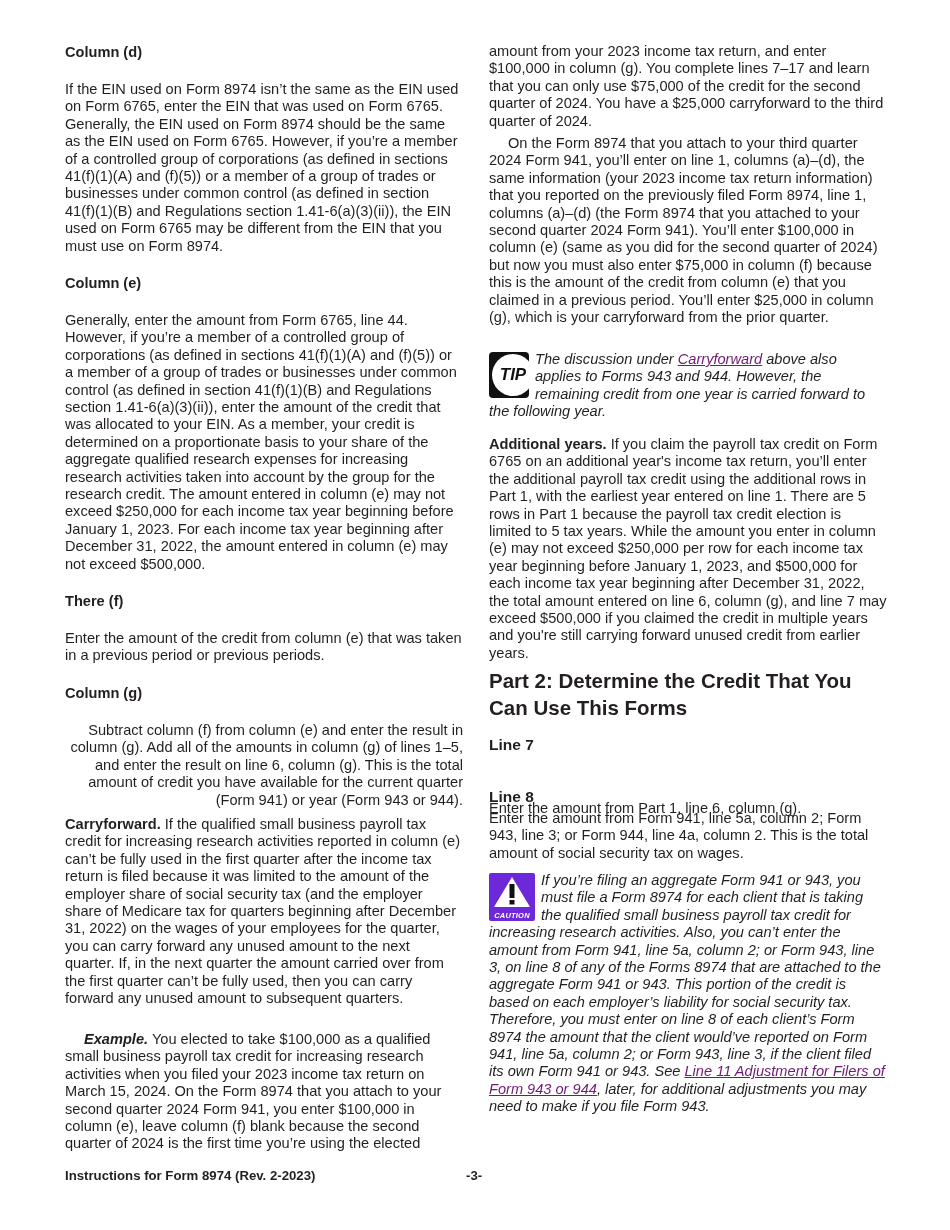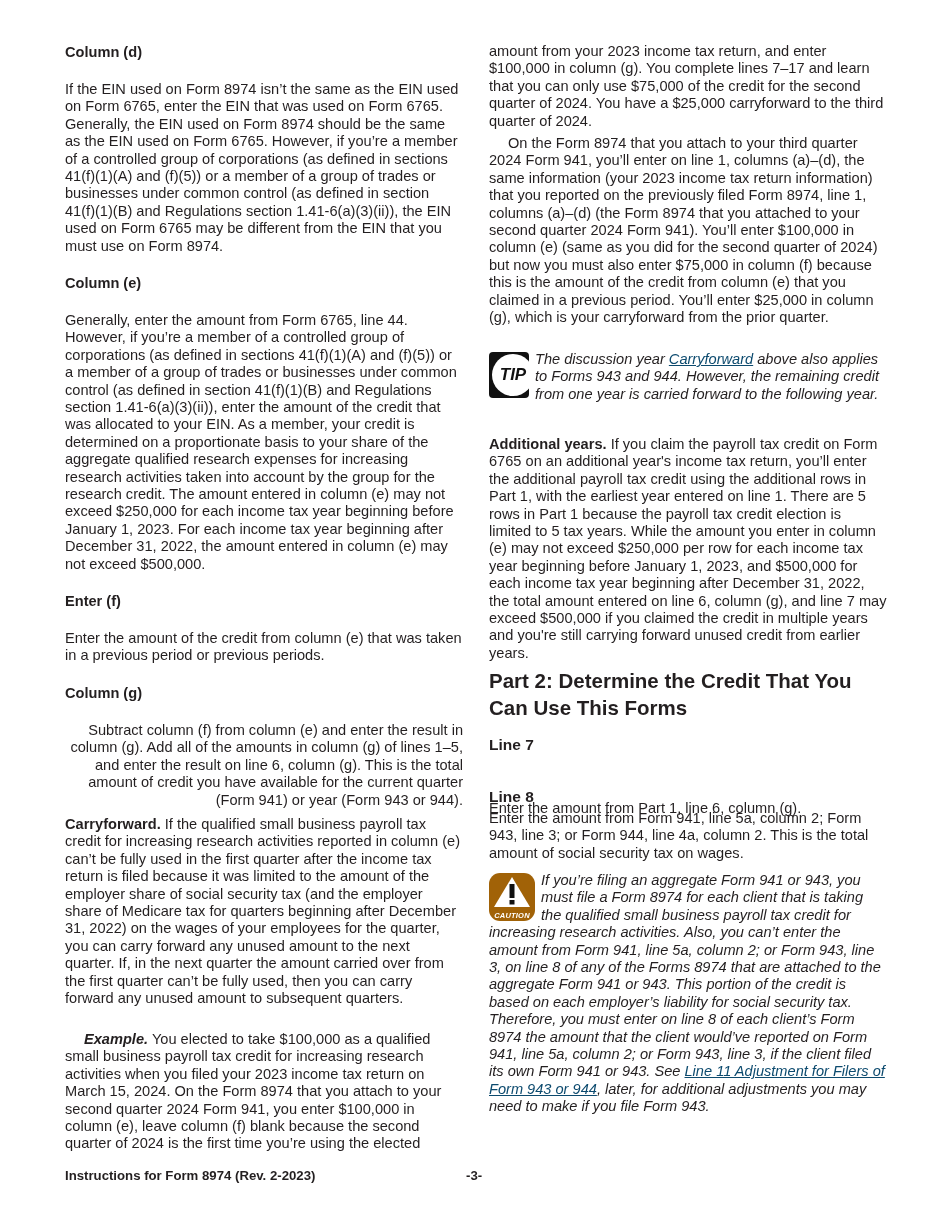--- a/index.html
+++ b/index.html
@@ -12,72 +12,72 @@
   .col-right { left: 489px; width: 398px; }
   p { margin: 0; font-size: 14.6px; line-height: 17.4px; }
   .h3 { position: absolute; font-weight: bold; font-size: 14.6px; line-height: 17.4px; }
   .blk { position: absolute; left: 0; width: 100%; }
   .indent { text-indent: 19px; }
   .runin { font-weight: bold; }
   .runin-ital { font-weight: bold; font-style: italic; }
   .h2 { position: absolute; left: 0; font-weight: bold; font-size: 20.5px; line-height: 26.5px; width: 400px; }
   .h4 { position: absolute; left: 0; font-weight: bold; font-size: 15.5px; line-height: 19px; }
   .note { font-style: italic; }
-  a.link { color: #0c4a6e; }
+  a.link { color: #701a75; }
   .tip-icon {
     float: left; width: 40px; height: 46px; background: #111; border-radius: 4px;
     margin: 1px 6px 0 0; position: relative;
   }
   .tip-icon .circ {
     position: absolute; left: 3px; top: 2px; width: 42px; height: 42px; border-radius: 50%; background: #fff;
     display: flex; align-items: center; justify-content: center;
     font-weight: bold; font-size: 17px; color: #111; font-family: "Liberation Sans", sans-serif;
   }
   .caution-icon {
-    float: left; width: 46px; height: 48px; background: #a16207; border-radius: 11px;
+    float: left; width: 46px; height: 48px; background: #6d28d9; border-radius: 2px;
     margin: 1px 6px 0 0; position: relative;
   }
   .caution-icon svg { position: absolute; left: 3px; top: 2px; }
   .caution-icon .lbl {
     position: absolute; left: 0; bottom: 1px; width: 100%; text-align: center;
     color: #fff; font-weight: bold; font-size: 7.5px; letter-spacing: 0.2px;
   }
   .footer-left { position: absolute; left: 65px; top: 1168px; font-weight: bold; font-size: 13.2px; }
   .footer-page { position: absolute; left: 466px; top: 1168px; font-weight: bold; font-size: 13.2px; }
 </style>
 </head>
 <body>
 
 <div class="col col-left">
   <div class="h3" style="top:44px;">Column (d)</div>
   <p class="blk" style="top:81px;">If the EIN used on Form 8974 isn’t the same as the EIN used on Form 6765, enter the EIN that was used on Form 6765. Generally, the EIN used on Form 8974 should be the same as the EIN used on Form 6765. However, if you’re a member of a controlled group of corporations (as defined in sections 41(f)(1)(A) and (f)(5)) or a member of a group of trades or businesses under common control (as defined in section 41(f)(1)(B) and Regulations section 1.41-6(a)(3)(ii)), the EIN used on Form 6765 may be different from the EIN that you must use on Form 8974.</p>
 
   <div class="h3" style="top:275px;">Column (e)</div>
   <p class="blk" style="top:312px;">Generally, enter the amount from Form 6765, line 44. However, if you’re a member of a controlled group of corporations (as defined in sections 41(f)(1)(A) and (f)(5)) or a member of a group of trades or businesses under common control (as defined in section 41(f)(1)(B) and Regulations section 1.41-6(a)(3)(ii)), enter the amount of the credit that was allocated to your EIN. As a member, your credit is determined on a proportionate basis to your share of the aggregate qualified research expenses for increasing research activities taken into account by the group for the research credit. The amount entered in column (e) may not exceed $250,000 for each income tax year beginning before January 1, 2023. For each income tax year beginning after December 31, 2022, the amount entered in column (e) may not exceed $500,000.</p>
 
-  <div class="h3" style="top:593px;">Enter (f)</div>
+  <div class="h3" style="top:593px;">There (f)</div>
   <p class="blk" style="top:630px;">Enter the amount of the credit from column (e) that was taken in a previous period or previous periods.</p>
 
   <div class="h3" style="top:685px;">Column (g)</div>
   <p class="blk" style="top:722px;text-align:right;">Subtract column (f) from column (e) and enter the result in column (g). Add all of the amounts in column (g) of lines 1–5, and enter the result on line 6, column (g). This is the total amount of credit you have available for the current quarter (Form 941) or year (Form 943 or 944).</p>
 
   <p class="blk" style="top:816px;"><span class="runin">Carryforward.</span><span> If the qualified small business payroll tax credit for increasing research activities reported in column (e) can’t be fully used in the first quarter after the income tax return is filed because it was limited to the amount of the employer share of social security tax (and the employer share of Medicare tax for quarters beginning after December 31, 2022) on the wages of your employees for the quarter, you can carry forward any unused amount to the next quarter. If, in the next quarter the amount carried over from the first quarter can’t be fully used, then you can carry forward any unused amount to subsequent quarters.</span></p>
 
   <p class="blk indent" style="top:1031px;"><span class="runin-ital">Example.</span><span> You elected to take $100,000 as a qualified small business payroll tax credit for increasing research activities when you filed your 2023 income tax return on March 15, 2024. On the Form 8974 that you attach to your second quarter 2024 Form 941, you enter $100,000 in column (e), leave column (f) blank because the second quarter of 2024 is the first time you’re using the elected</span></p>
 </div>
 
 <div class="col col-right">
   <p class="blk" style="top:43px;">amount from your 2023 income tax return, and enter $100,000 in column (g). You complete lines 7–17 and learn that you can only use $75,000 of the credit for the second quarter of 2024. You have a $25,000 carryforward to the third quarter of 2024.</p>
   <p class="blk indent" style="top:135px;">On the Form 8974 that you attach to your third quarter 2024 Form 941, you’ll enter on line 1, columns (a)–(d), the same information (your 2023 income tax return information) that you reported on the previously filed Form 8974, line 1, columns (a)–(d) (the Form 8974 that you attached to your second quarter 2024 Form 941). You’ll enter $100,000 in column (e) (same as you did for the second quarter of 2024) but now you must also enter $75,000 in column (f) because this is the amount of the credit from column (e) that you claimed in a previous period. You’ll enter $25,000 in column (g), which is your carryforward from the prior quarter.</p>
 
   <div class="blk note" style="top:351px;">
     <div class="tip-icon">
       <div class="circ">TIP</div>
     </div>
-    <p><span>The discussion year </span><a class="link" href="#">Carryforward</a><span> above also applies to Forms 943 and 944. However, the remaining credit from one year is carried forward to the following year.</span></p>
+    <p><span>The discussion under </span><a class="link" href="#">Carryforward</a><span> above also applies to Forms 943 and 944. However, the remaining credit from one year is carried forward to the following year.</span></p>
   </div>
 
   <p class="blk" style="top:436px;"><span class="runin">Additional years.</span><span> If you claim the payroll tax credit on Form 6765 on an additional year's income tax return, you’ll enter the additional payroll tax credit using the additional rows in Part 1, with the earliest year entered on line 1. There are 5 rows in Part 1 because the payroll tax credit election is limited to 5 tax years. While the amount you enter in column (e) may not exceed $250,000 per row for each income tax year beginning before January 1, 2023, and $500,000 for each income tax year beginning after December 31, 2022, the total amount entered on line 6, column (g), and line 7 may exceed $500,000 if you claimed the credit in multiple years and you're still carrying forward unused credit from earlier years.</span></p>
 
   <div class="h2" style="top:668px;">Part 2: Determine the Credit That You Can Use This Forms</div>
 
   <div class="h4" style="top:735px;">Line 7</div>
   <p class="blk" style="top:800px;">Enter the amount from Part 1, line 6, column (g).</p>
 
   <div class="h4" style="top:787px;">Line 8</div>

